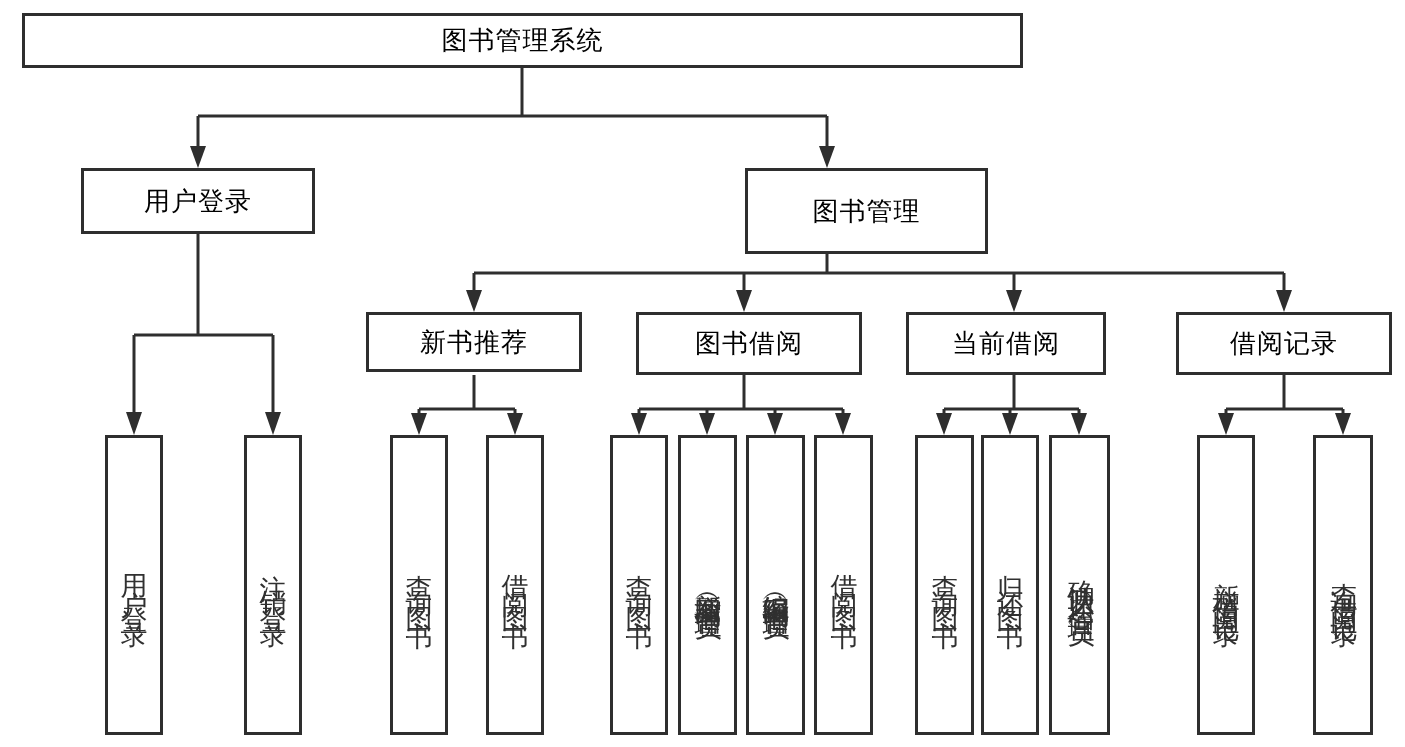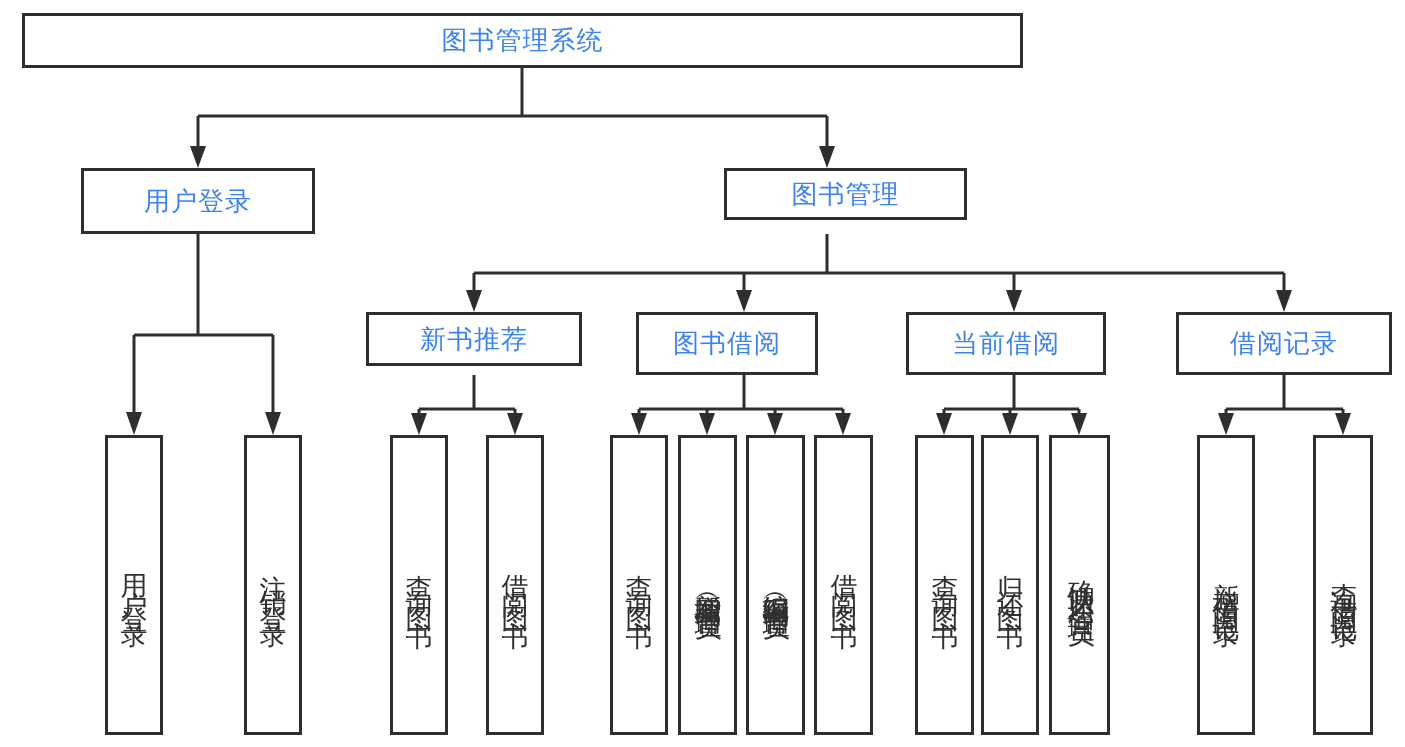--- a/index.html
+++ b/index.html
@@ -18,21 +18,21 @@
     pointer-events: none;
   }
   .node {
     position: absolute;
     box-sizing: border-box;
     border: 3px solid #2e2e2e;
     background: #ffffff;
     display: flex;
     align-items: center;
     justify-content: center;
-    color: #3b82f6;
+    color: #000000;
     font-size: 26px;
     letter-spacing: 1px;
     white-space: nowrap;
   }
   .vnode {
     position: absolute;
     box-sizing: border-box;
     border: 3px solid #2e2e2e;
     background: #ffffff;
     writing-mode: vertical-rl;
@@ -138,24 +138,24 @@
       <path class="line" d="M1226 409 V417"></path>
       <polygon class="head" points="1218,413 1234,413 1226,435"></polygon>
       <path class="line" d="M1343 409 V417"></path>
       <polygon class="head" points="1335,413 1351,413 1343,435"></polygon>
     </g>
   </svg>
 
   <div class="node" style="left:22px; top:13px; width:1001px; height:55px;">图书管理系统</div>
 
   <div class="node" style="left:81px; top:168px; width:234px; height:66px;">用户登录</div>
-  <div class="node" style="left:724px; top:168px; width:243px; height:52px;">图书管理</div>
+  <div class="node" style="left:745px; top:168px; width:243px; height:86px;">图书管理</div>
 
-  <div class="node" style="left:366px; top:312px; width:216px; height:54px;">新书推荐</div>
-  <div class="node" style="left:636px; top:312px; width:182px; height:63px;">图书借阅</div>
+  <div class="node" style="left:366px; top:312px; width:216px; height:60px;">新书推荐</div>
+  <div class="node" style="left:636px; top:312px; width:226px; height:63px;">图书借阅</div>
   <div class="node" style="left:906px; top:312px; width:200px; height:63px;">当前借阅</div>
   <div class="node" style="left:1176px; top:312px; width:216px; height:63px;">借阅记录</div>
 
   <div class="vnode sp-lg" style="left:105px;">用户登录</div>
   <div class="vnode sp-lg" style="left:244px;">注销登录</div>
 
   <div class="vnode sp-lg" style="left:390px;">查询图书</div>
   <div class="vnode sp-lg" style="left:486px;">借阅图书</div>
 
   <div class="vnode sp-lg" style="left:610px;">查询图书</div>

